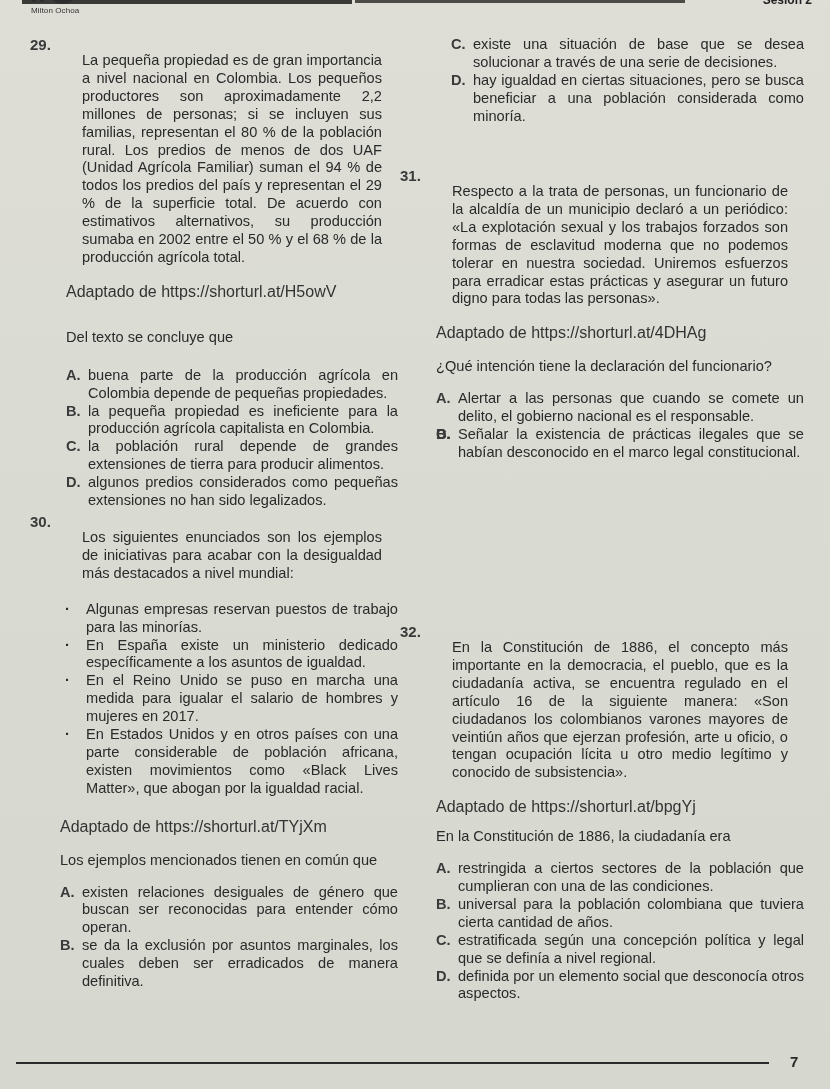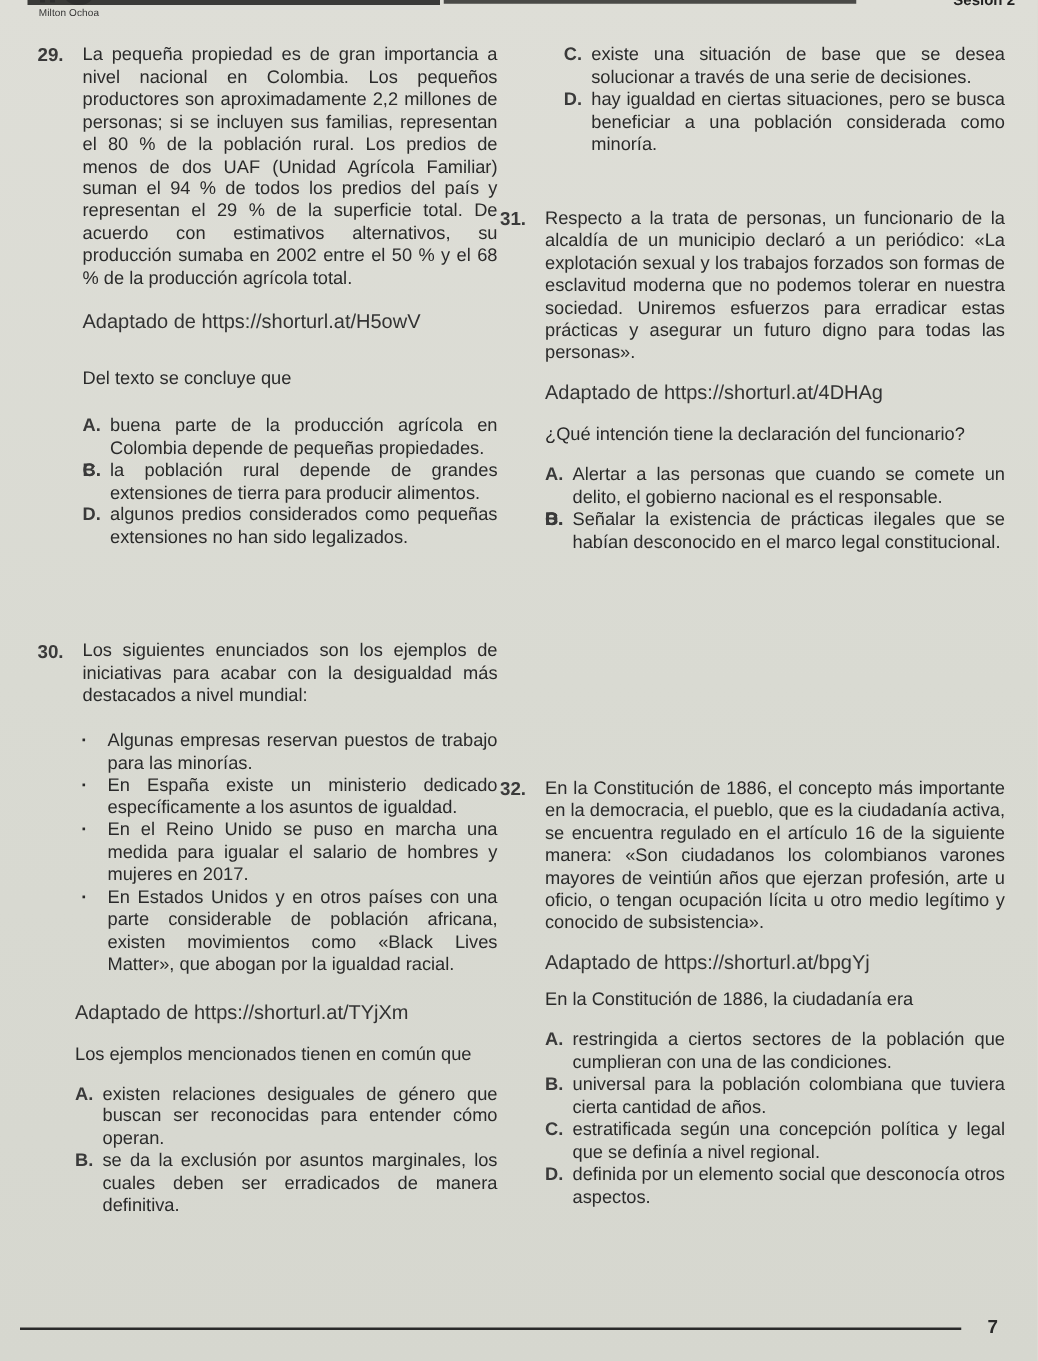--- a/index.html
+++ b/index.html
@@ -39,21 +39,21 @@
     }
     .col-left { left: 30px; width: 368px; }
     .col-right { left: 436px; width: 368px; }
 
     .q { position: absolute; left: 0; width: 100%; }
     .q-num {
       position: absolute; left: 0; top: 0;
       font-weight: bold; font-size: 15px; color: #3a3a3a;
     }
     .q-body { margin-left: 36px; text-align: justify; }
-    .stem { margin: 0; text-align: justify; hyphens: manual; }
+    .stem { margin: 16px; text-align: justify; hyphens: manual; }
     .source {
       font-size: 16px; color: #333; margin: 0;
     }
     .prompt { margin: 0; text-align: justify; }
 
     .opt { position: relative; padding-left: 22px; text-align: justify; margin: 0; }
     .opt-letter {
       position: absolute; left: 0; top: 0;
       font-weight: bold; color: #3a3a3a;
     }
@@ -90,21 +90,21 @@
   <div class="col col-left">
 
     <div class="q" style="top:36px;">
       <span class="q-num">29.</span>
       <div class="q-body">
         <p class="stem">La pequeña propiedad es de gran importancia a nivel nacional en Colombia. Los pequeños productores son aproximadamente 2,2 millones de personas; si se incluyen sus familias, representan el 80 % de la población rural. Los predios de menos de dos UAF (Unidad Agrícola Familiar) suman el 94 % de todos los predios del país y representan el 29 % de la superficie total. De acuerdo con estimativos alternativos, su producción sumaba en 2002 entre el 50 % y el 68 % de la producción agrícola total.</p>
         <p class="source" style="margin-top:16px;">Adaptado de https://shorturl.at/H5owV</p>
         <p class="prompt" style="margin-top:28px;">Del texto se concluye que</p>
         <div style="margin-top:20px;">
           <p class="opt"><span class="opt-letter">A.</span><span>buena parte de la producción agrícola en Colombia depende de pequeñas propiedades.</span></p>
-          <p class="opt"><span class="opt-letter">B.</span></p>
+          <p class="opt"><span class="opt-letter">B.</span><span>la pequeña propiedad es ineficiente para la producción agrícola capitalista en Colombia.</span></p>
           <p class="opt"><span class="opt-letter">C.</span><span>la población rural depende de grandes extensiones de tierra para producir alimentos.</span></p>
           <p class="opt"><span class="opt-letter">D.</span><span>algunos predios considerados como pequeñas extensiones no han sido legalizados.</span></p>
         </div>
       </div>
     </div>
 
     <div class="q" style="top:513px;">
       <span class="q-num">30.</span>
       <div class="q-body">
         <p class="stem">Los siguientes enunciados son los ejemplos de iniciativas para acabar con la desigualdad más destacados a nivel mundial:</p>

